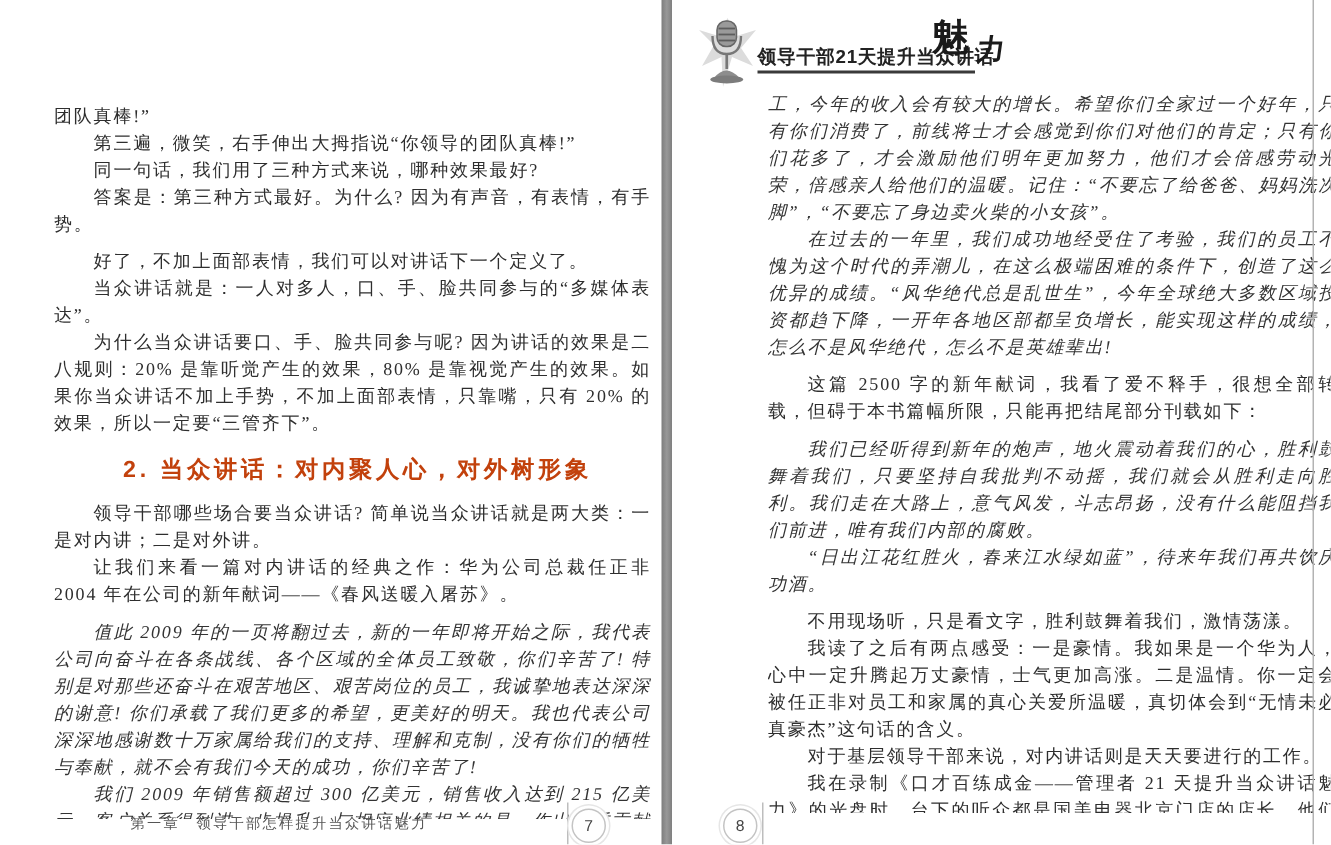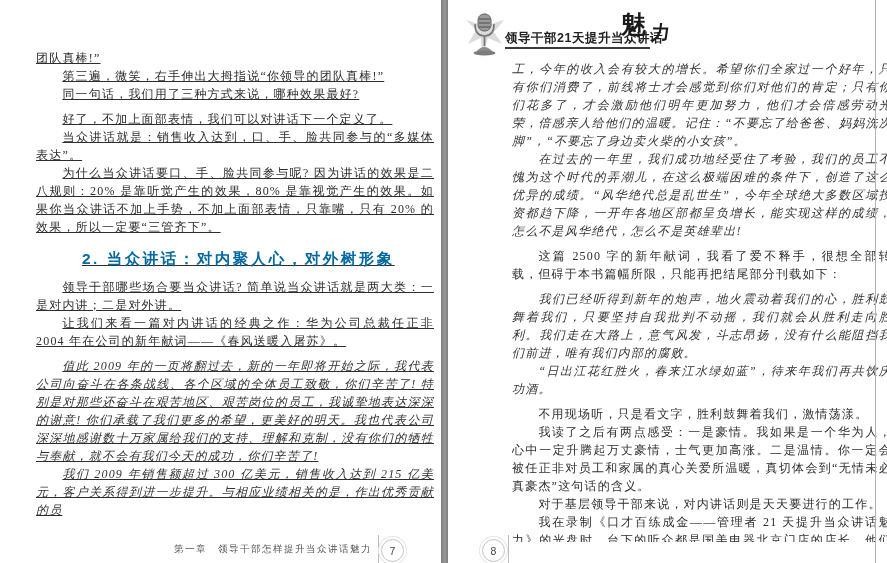--- a/index.html
+++ b/index.html
@@ -8,46 +8,46 @@
   .book{position:absolute;inset:0;}
   .page{position:absolute;top:0;height:563px;background:#fff;}
   .page.left{left:0;width:441px;}
   .page.right{left:448px;width:428px;}
   .spine{position:absolute;top:0;left:441px;width:7px;height:563px;
          background:linear-gradient(90deg,#7d7d7d,#989898 50%,#7f7f7f);}
   .edge-line{position:absolute;top:0;left:875px;width:1px;height:563px;background:#b3b3b3;}
 
   
   .content{position:absolute;overflow:hidden;text-align:justify;}
-  .page.left  .content{left:36px;top:49px;width:398px;height:478px;text-decoration:underline;}
+  .page.left  .content{left:36px;top:68px;width:398px;height:478px;}
   .page.right .content{left:40px;top:60px;width:380px;height:482px;margin-left:24px;}
   .content p{margin:0;font-size:12px;line-height:18px;letter-spacing:1.2px;
              text-indent:2.2em;}
   .content p.noindent{text-indent:0;}
   .content p.gap{margin-top:7px;}
   .content p.quote{font-style:italic;color:#333;}
   .content h3.heading{margin:13px 0 9px 46px;font-size:15.5px;line-height:20px;
              font-family:"Liberation Sans","DejaVu Sans",sans-serif;
-             font-weight:bold;color:#0369a1;letter-spacing:2.5px;text-indent:0;}
+             font-weight:bold;color:#c2410c;letter-spacing:2.5px;text-indent:0;}
 
   
   .brand{position:absolute;left:0;top:0;width:352px;height:62px;}
   .brand .mic{position:absolute;left:16px;top:10px;}
   .brand .series{position:absolute;left:57px;top:30px;font-size:12.5px;
         font-family:"Liberation Sans","DejaVu Sans",sans-serif;font-weight:bold;
         color:#222;letter-spacing:0.5px;white-space:nowrap;}
   .brand .mei{position:absolute;left:173px;top:8px;font-size:25px;font-weight:bold;
         font-family:"Liberation Serif","DejaVu Serif",serif;color:#1a1a1a;}
   .brand .li{position:absolute;left:203px;top:20px;font-size:19px;font-weight:bold;
         font-family:"Liberation Serif","DejaVu Serif",serif;color:#1a1a1a;
         transform:skewX(-8deg);}
   .brand .rule{position:absolute;left:57px;top:47px;width:145px;height:2px;background:#3a3a3a;}
 
   
-  .footer-chapter{position:absolute;left:0;top:543px;width:372px;text-align:right;
+  .footer-chapter{position:absolute;left:0;top:543px;width:372px;text-align:center;
         font-size:9.5px;color:#555;letter-spacing:1.5px;
         font-family:"Liberation Sans","DejaVu Sans",sans-serif;}
   .foot-rule{position:absolute;top:535px;width:1px;height:28px;background:#bdbdbd;}
   .page.left .foot-rule{left:378px;}
   .page.right .foot-rule{left:60px;}
   .pagenum{position:absolute;top:539px;width:21px;height:21px;border-radius:50%;
         border:1px solid #c4c4c4;box-shadow:0 0 0 2px #fff,0 0 0 3px #e6e6e6;
         font-size:10.5px;color:#444;display:flex;align-items:center;justify-content:center;
         font-family:"Liberation Sans","DejaVu Sans",sans-serif;background:#fff;}
   .page.left .pagenum{left:381px;}
@@ -56,22 +56,23 @@
 </head>
 <body>
 
 <div class="book">
 
   <div class="page left">
     <div class="content">
         <p class="noindent">团队真棒!”</p>
         <p class="">第三遍，微笑，右手伸出大拇指说“你领导的团队真棒!”</p>
         <p class="">同一句话，我们用了三种方式来说，哪种效果最好?</p>
+        <p class="">答案是：第三种方式最好。为什么? 因为有声音，有表情，有手势。</p>
         <p class="gap">好了，不加上面部表情，我们可以对讲话下一个定义了。</p>
-        <p class="">当众讲话就是：销售收入达到，口、手、脸共同参与的“多媒体表达”。</p>
+        <p class="">当众讲话就是：一人对多人，口、手、脸共同参与的“多媒体表达”。</p>
         <p class="">为什么当众讲话要口、手、脸共同参与呢? 因为讲话的效果是二八规则：20% 是靠听觉产生的效果，80% 是靠视觉产生的效果。如果你当众讲话不加上手势，不加上面部表情，只靠嘴，只有 20% 的效果，所以一定要“三管齐下”。</p>
         <h3 class="heading heading">2. 当众讲话：对内聚人心，对外树形象</h3>
         <p class="">领导干部哪些场合要当众讲话? 简单说当众讲话就是两大类：一是对内讲；二是对外讲。</p>
         <p class="">让我们来看一篇对内讲话的经典之作：华为公司总裁任正非 2004 年在公司的新年献词——《春风送暖入屠苏》。</p>
         <p class="quote gap">值此 2009 年的一页将翻过去，新的一年即将开始之际，我代表公司向奋斗在各条战线、各个区域的全体员工致敬，你们辛苦了! 特别是对那些还奋斗在艰苦地区、艰苦岗位的员工，我诚挚地表达深深的谢意! 你们承载了我们更多的希望，更美好的明天。我也代表公司深深地感谢数十万家属给我们的支持、理解和克制，没有你们的牺牲与奉献，就不会有我们今天的成功，你们辛苦了!</p>
         <p class="quote">我们 2009 年销售额超过 300 亿美元，销售收入达到 215 亿美元，客户关系得到进一步提升。与相应业绩相关的是，作出优秀贡献的员</p>
       </div>
     <div class="footer-chapter">第一章　领导干部怎样提升当众讲话魅力</div>
     <div class="foot-rule"></div>
     <div class="pagenum">7</div>

